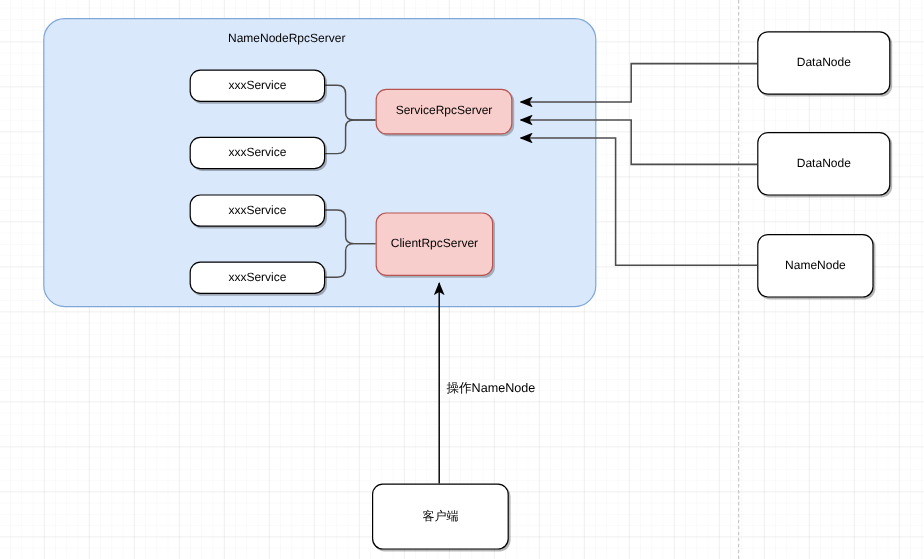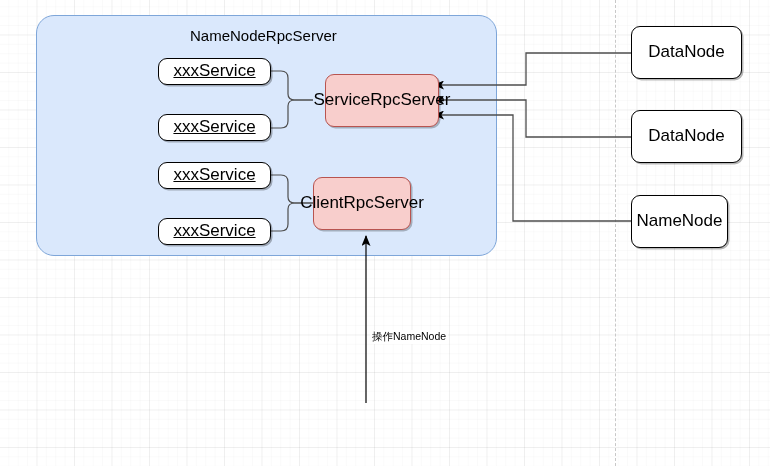--- a/index.html
+++ b/index.html
@@ -25,44 +25,43 @@
     background:#dae8fc;
     border:1px solid #7ea6d9;
     border-radius:18px;
     box-sizing:border-box;
   }
   .node{
     position:absolute;
     box-sizing:border-box;
     display:flex;align-items:center;justify-content:center;
     border-radius:9px;
-    font-size:17px;
+    font-size:10px;
     color:#000000;
     text-align:center;
     line-height:1.2;
   }
   .node.white{
     background:#ffffff;
     border:1px solid #000000;
     box-shadow:1.5px 1.5px 0px rgba(0,0,0,0.28);
-    text-decoration:underline;
   }
   .node.pink{
     background:#f8cecc;
     border:1px solid #b85450;
     box-shadow:1.5px 1.5px 0px rgba(0,0,0,0.25);
   }
   .node.plain{
     background:#ffffff;
     border:1px solid #000000;
     box-shadow:1.5px 1.5px 0px rgba(0,0,0,0.28);
   }
   .caption{
     position:absolute;
-    font-size:15px;
+    font-size:10px;
     color:#000000;
     white-space:nowrap;
   }
   .edge-label{
     position:absolute;
     font-size:10.5px;
     color:#000000;
     background:#ffffff;
     padding:0 2px;
     white-space:nowrap;
@@ -114,33 +113,36 @@
   <div class="node white" style="left:158px;top:114px;width:113px;height:27px;">
     <span>xxxService</span>
   </div>
   <div class="node white" style="left:158px;top:162px;width:113px;height:27px;">
     <span>xxxService</span>
   </div>
   <div class="node white" style="left:158px;top:218px;width:113px;height:27px;">
     <span>xxxService</span>
   </div>
 
-  <div class="node pink" style="left:313px;top:74px;width:114px;height:53px;margin-left:12px;">
+  <div class="node pink" style="left:313px;top:74px;width:114px;height:38px;">
     <span>ServiceRpcServer</span>
   </div>
   <div class="node pink" style="left:313px;top:177px;width:98px;height:53px;">
     <span>ClientRpcServer</span>
   </div>
 
   <div class="node plain" style="left:631px;top:26px;width:111px;height:53px;">
     <span>DataNode</span>
   </div>
   <div class="node plain" style="left:631px;top:110px;width:111px;height:53px;">
     <span>DataNode</span>
   </div>
   <div class="node plain" style="left:631px;top:195px;width:97px;height:53px;">
     <span>NameNode</span>
   </div>
 
+  <div class="node plain" style="left:310px;top:403px;width:114px;height:55px;">
+    <span>客户端</span>
+  </div>
 
-  <div class="edge-label" style="left:370px;top:317px;margin-top:13px;">操作NameNode</div>
+  <div class="edge-label" style="left:370px;top:317px;">操作NameNode</div>
 
 </div>
 
 </body></html>

